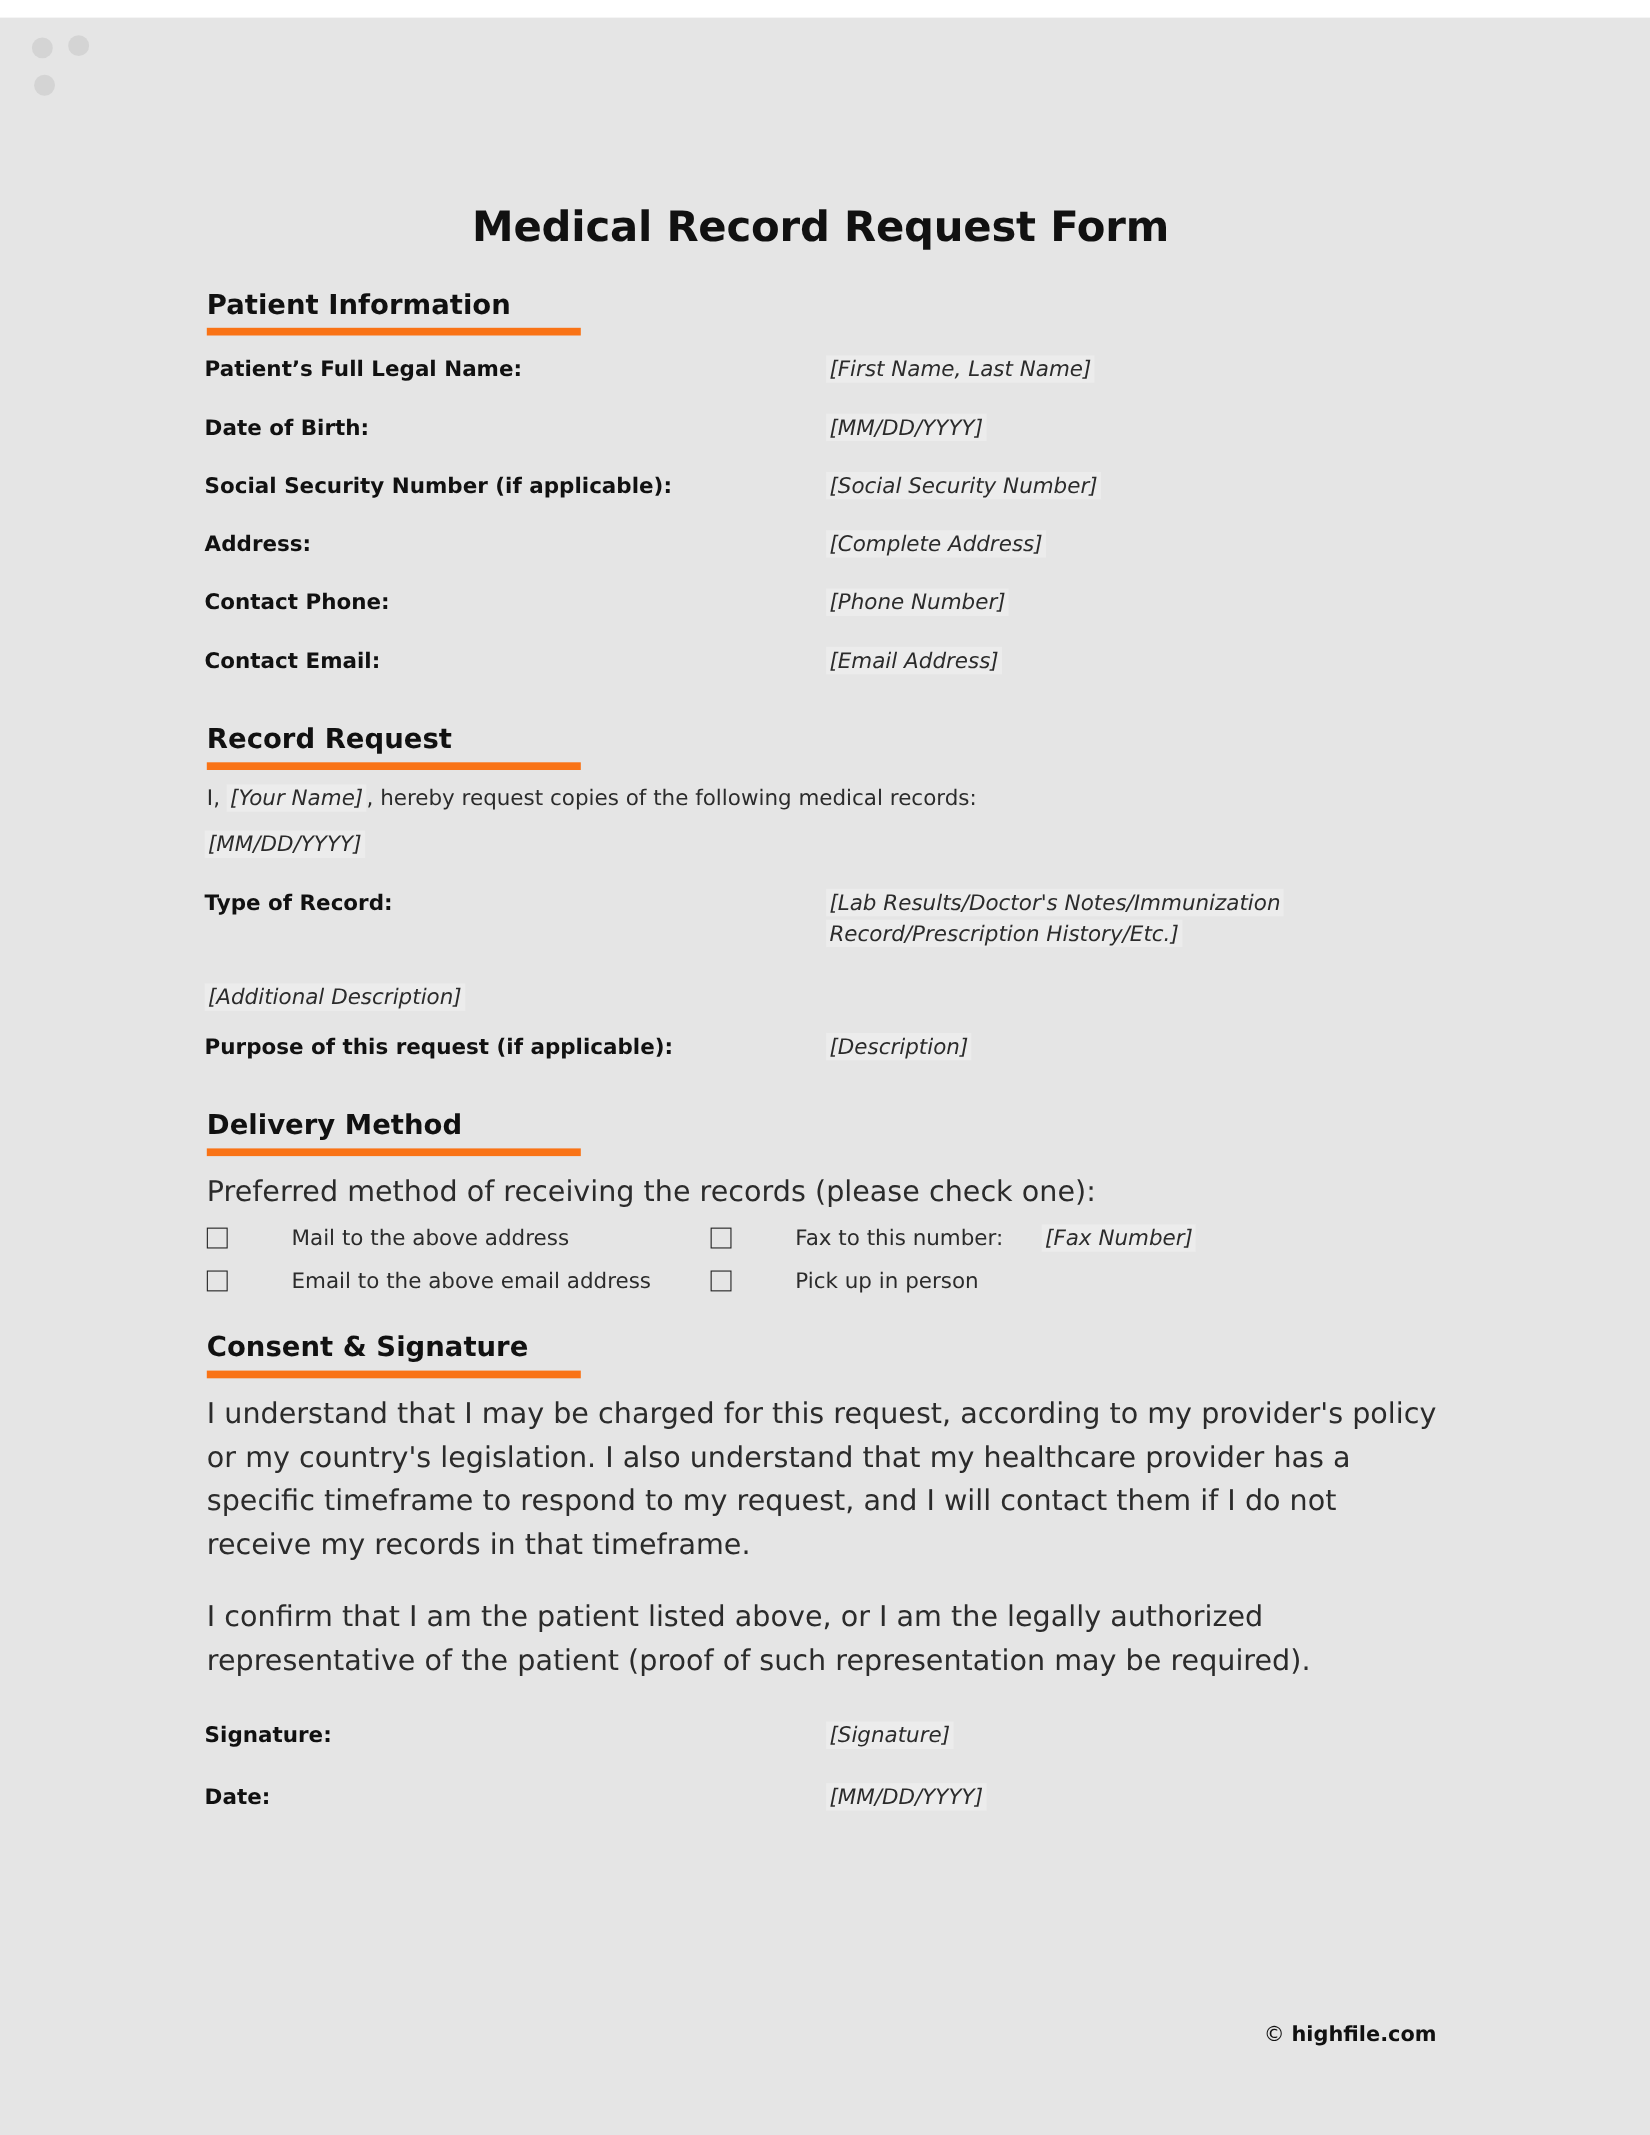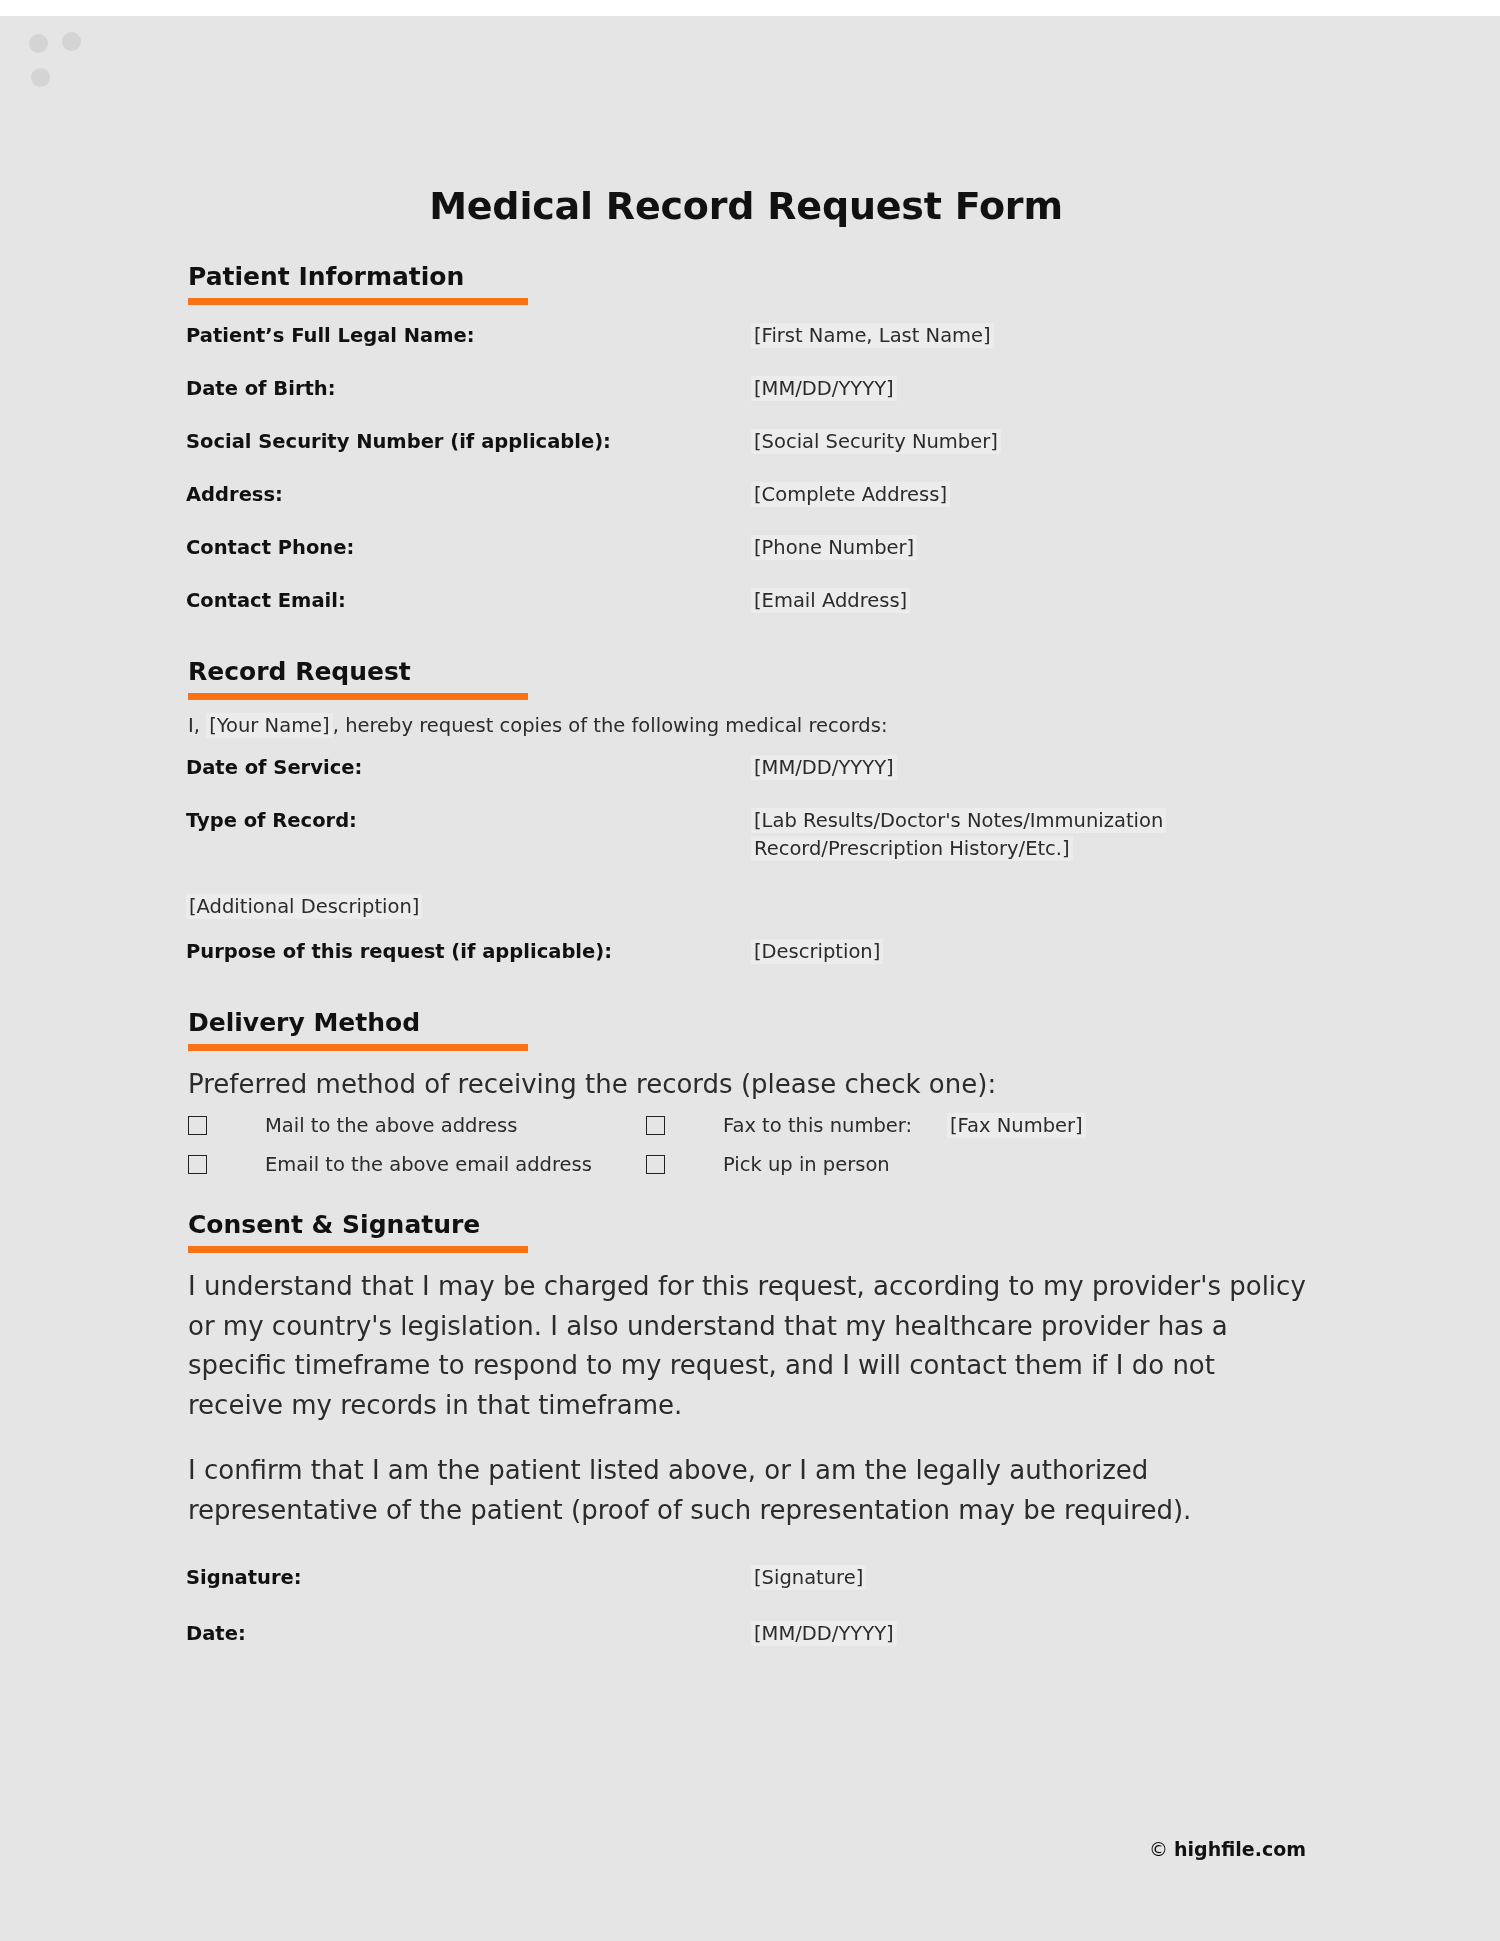--- a/index.html
+++ b/index.html
@@ -97,20 +97,21 @@
     font-size: 19.5px;
     color: #2b2b2b;
     line-height: 1.45;
     padding-top: 2px;
   }
   .fill {
     background: #ececec;
     padding: 1px 3px;
     display: inline;
     box-decoration-break: clone;
+    font-style: italic;
     -webkit-box-decoration-break: clone;
   }
   .value-wrap {
     max-width: 520px;
   }
 
   .para {
     font-size: 26px;
     color: #2b2b2b;
     line-height: 1.52;
@@ -230,21 +231,20 @@
     </div>
 
     <div class="section">
       <span class="section-title">Record Request</span>
 
       <div class="intro-line"><span>I, </span><span class="fill">[Your Name]</span><span>, hereby request copies of the following medical records:</span></div>
 
       <div class="rows">
 
         <div class="row">
-          <div class="label">Date of Service:</div>
           <div class="value"><span class="fill">[MM/DD/YYYY]</span></div>
         </div>
 
         <div class="row">
           <div class="label">Type of Record:</div>
           <div class="value value-wrap"><span class="fill">[Lab Results/Doctor's Notes/Immunization Record/Prescription History/Etc.]</span></div>
         </div>
 
         <div class="row">
           <div class="value" style="padding-top:14px;"><span class="fill">[Additional Description]</span></div>

